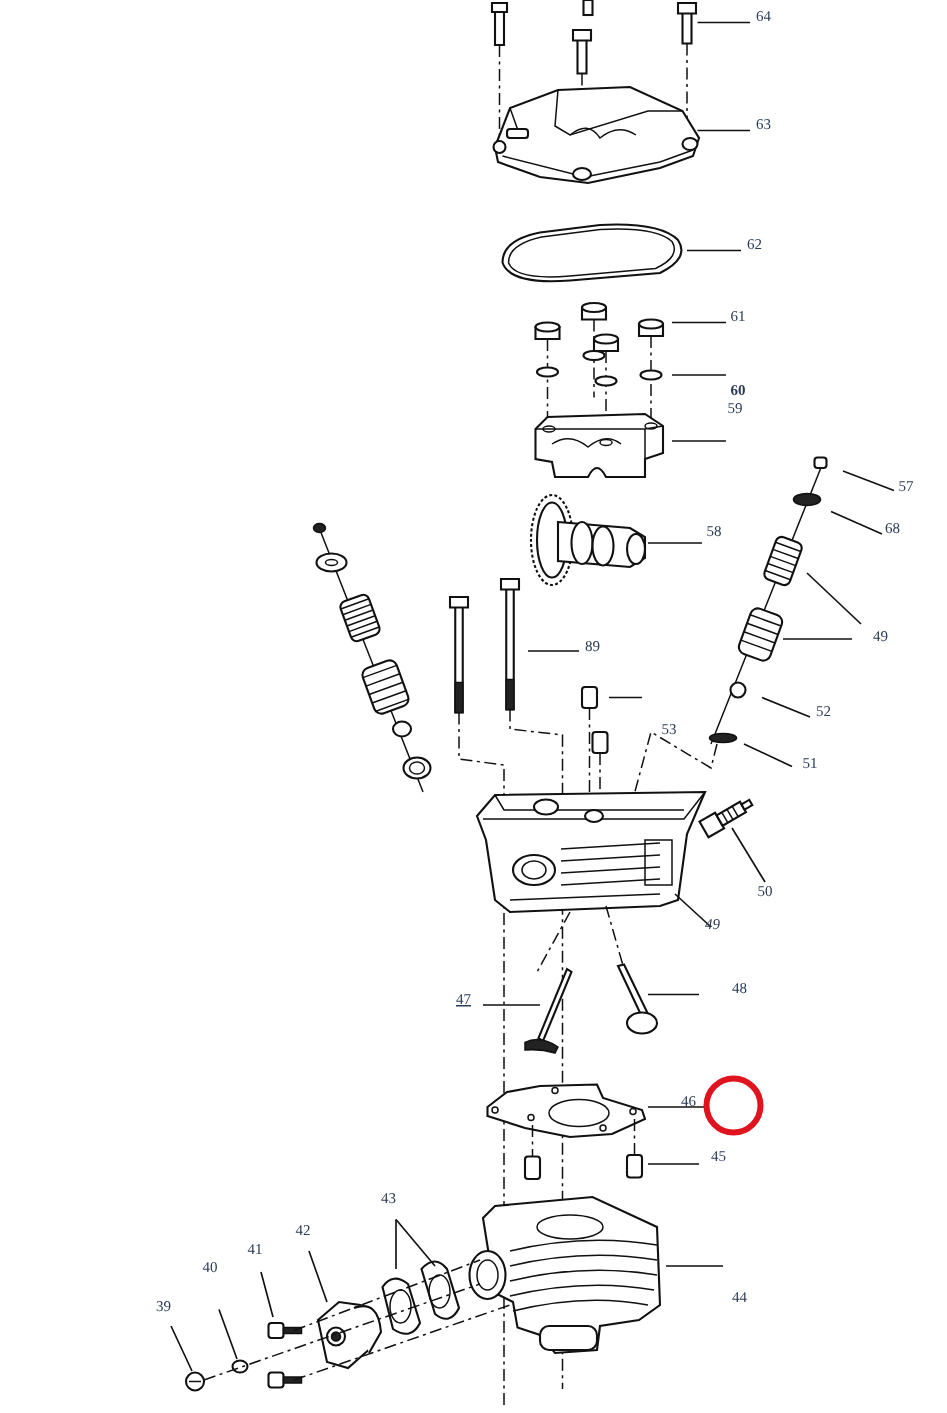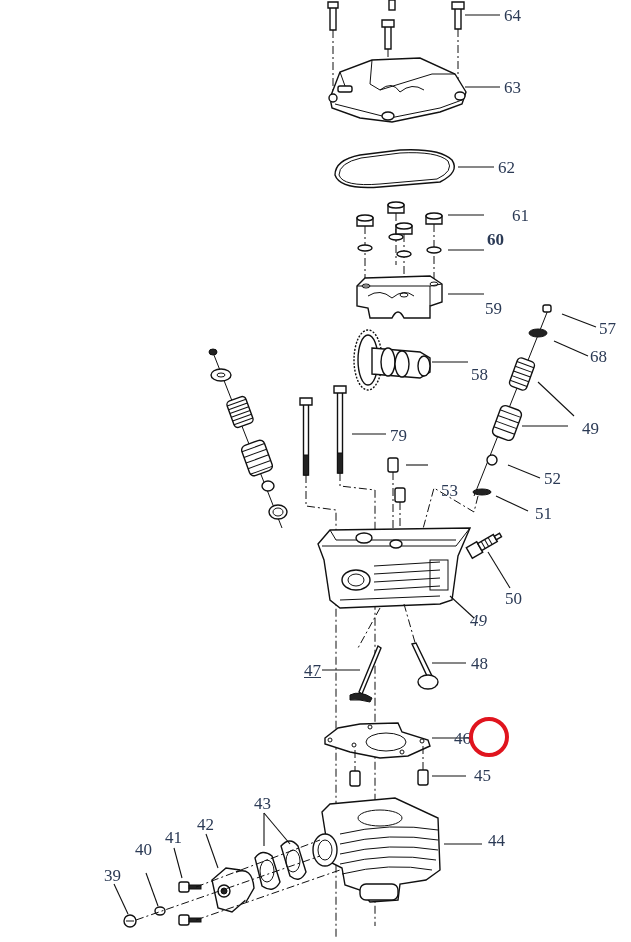--- a/index.html
+++ b/index.html
@@ -1,18 +1,18 @@
 <!DOCTYPE html>
 <html><head>
 <meta charset="utf-8">
 <style>
   html, body { margin: 0; padding: 0; background: #ffffff; }
   body { width: 631px; height: 942px; position: relative; overflow: hidden; font-family: "Liberation Serif", "DejaVu Serif", serif; }
   #diagram { position: absolute; left: 0; top: 0; width: 631px; height: 942px; }
-  .label { position: absolute; font-size: 17px; color: #2b3a55; line-height: 1; white-space: nowrap; }
+  .label { position: absolute; font-size: 10px; color: #2b3a55; line-height: 1; white-space: nowrap; }
   .hl-circle { position: absolute; border: 4px solid #e0141e; border-radius: 50%; box-sizing: border-box; }
   svg .part { fill: #ffffff; stroke: #111; stroke-width: 1.4; }
   svg .thin { fill: none; stroke: #111; stroke-width: 1; }
   svg .lead { fill: none; stroke: #111; stroke-width: 1.1; }
   svg .axis { fill: none; stroke: #111; stroke-width: 1; stroke-dasharray: 8 3 2 3; }
   svg .dark { fill: #222; stroke: #111; stroke-width: 1; }
 </style>
 </head>
 <body>
 
@@ -269,36 +269,36 @@
     <line class="lead" x1="206" y1="834" x2="218" y2="868"></line>
     <line class="lead" x1="174" y1="848" x2="182" y2="878"></line>
     <line class="lead" x1="146" y1="873" x2="158" y2="906"></line>
     <line class="lead" x1="114" y1="884" x2="128" y2="914"></line>
   </g>
 </svg>
 
 <span class="label" style="left:504px;top:7px;">64</span>
 <span class="label" style="left:504px;top:79px;">63</span>
 <span class="label" style="left:498px;top:159px;">62</span>
-<span class="label" style="left:512px;top:207px;">61</span>
-<span class="label" style="left:487px;top:231px;font-weight:bold;">60</span>
-<span class="label" style="left:485px;top:300px;">59</span>
-<span class="label" style="left:471px;top:366px;">58</span>
+<span class="label" style="left:487px;top:207px;">61</span>
+<span class="label" style="left:487px;top:256px;font-weight:bold;">60</span>
+<span class="label" style="left:485px;top:268px;">59</span>
+<span class="label" style="left:471px;top:350px;">58</span>
 <span class="label" style="left:599px;top:320px;">57</span>
 <span class="label" style="left:590px;top:348px;">68</span>
 <span class="label" style="left:582px;top:420px;">49</span>
-<span class="label" style="left:390px;top:427px;">79</span>
+<span class="label" style="left:390px;top:427px;">89</span>
 <span class="label" style="left:544px;top:470px;">52</span>
 <span class="label" style="left:441px;top:457px;margin-top:25px;">53</span>
 <span class="label" style="left:535px;top:505px;">51</span>
 <span class="label" style="left:505px;top:590px;">50</span>
 <span class="label" style="left:470px;top:612px;font-style:italic;">49</span>
-<span class="label" style="left:471px;top:655px;">48</span>
+<span class="label" style="left:488px;top:655px;">48</span>
 <span class="label" style="left:304px;top:662px;text-decoration:underline;">47</span>
 <span class="label" style="left:454px;top:730px;">46</span>
 <div class="hl-circle" style="left:469px;top:717px;width:40px;height:40px;"></div>
 <span class="label" style="left:474px;top:767px;">45</span>
-<span class="label" style="left:488px;top:832px;">44</span>
+<span class="label" style="left:488px;top:861px;">44</span>
 <span class="label" style="left:254px;top:795px;">43</span>
 <span class="label" style="left:197px;top:816px;">42</span>
 <span class="label" style="left:165px;top:829px;">41</span>
 <span class="label" style="left:135px;top:831px;margin-top:10px;">40</span>
 <span class="label" style="left:104px;top:867px;">39</span>
 
 </body></html>

